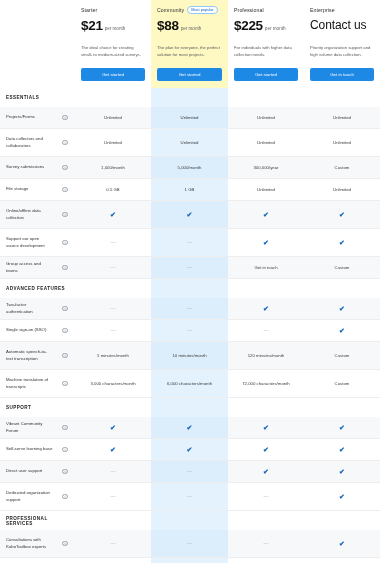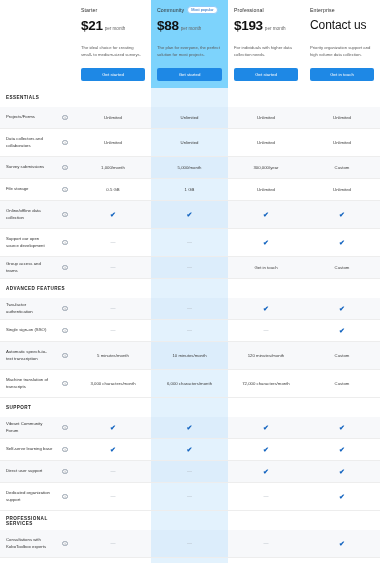--- a/index.html
+++ b/index.html
@@ -18,21 +18,21 @@
     grid-template-columns: 75px 76px 77px 76px 76px;
     height: 88px;
   }
   .plan-spacer { background: #fff; }
   .plan {
     padding: 5px 6px 0 6px;
     display: flex;
     flex-direction: column;
     background: #ffffff;
   }
-  .plan.highlight { background: #7dd3fc; }
+  .plan.highlight { background: #fef9c3; }
   .plan-name-row {
     display: flex;
     align-items: center;
     gap: 3px;
     height: 10px;
   }
   .plan-name {
     font-size: 5.2px;
     color: #2f2f2f;
     letter-spacing: .1px;
@@ -197,21 +197,21 @@
           <span class="per">per month</span>
         </div>
         <div class="plan-desc">The plan for everyone, the perfect solution for most projects.</div>
         <button class="cta">Get started</button>
       </div>
       <div class="plan">
         <div class="plan-name-row">
           <span class="plan-name">Professional</span>
         </div>
         <div class="price-row">
-          <span class="price">$193</span>
+          <span class="price">$225</span>
           <span class="per">per month</span>
         </div>
         <div class="plan-desc">For individuals with higher data collection needs.</div>
         <button class="cta">Get started</button>
       </div>
       <div class="plan">
         <div class="plan-name-row">
           <span class="plan-name">Enterprise</span>
         </div>
         <div class="price-row">

